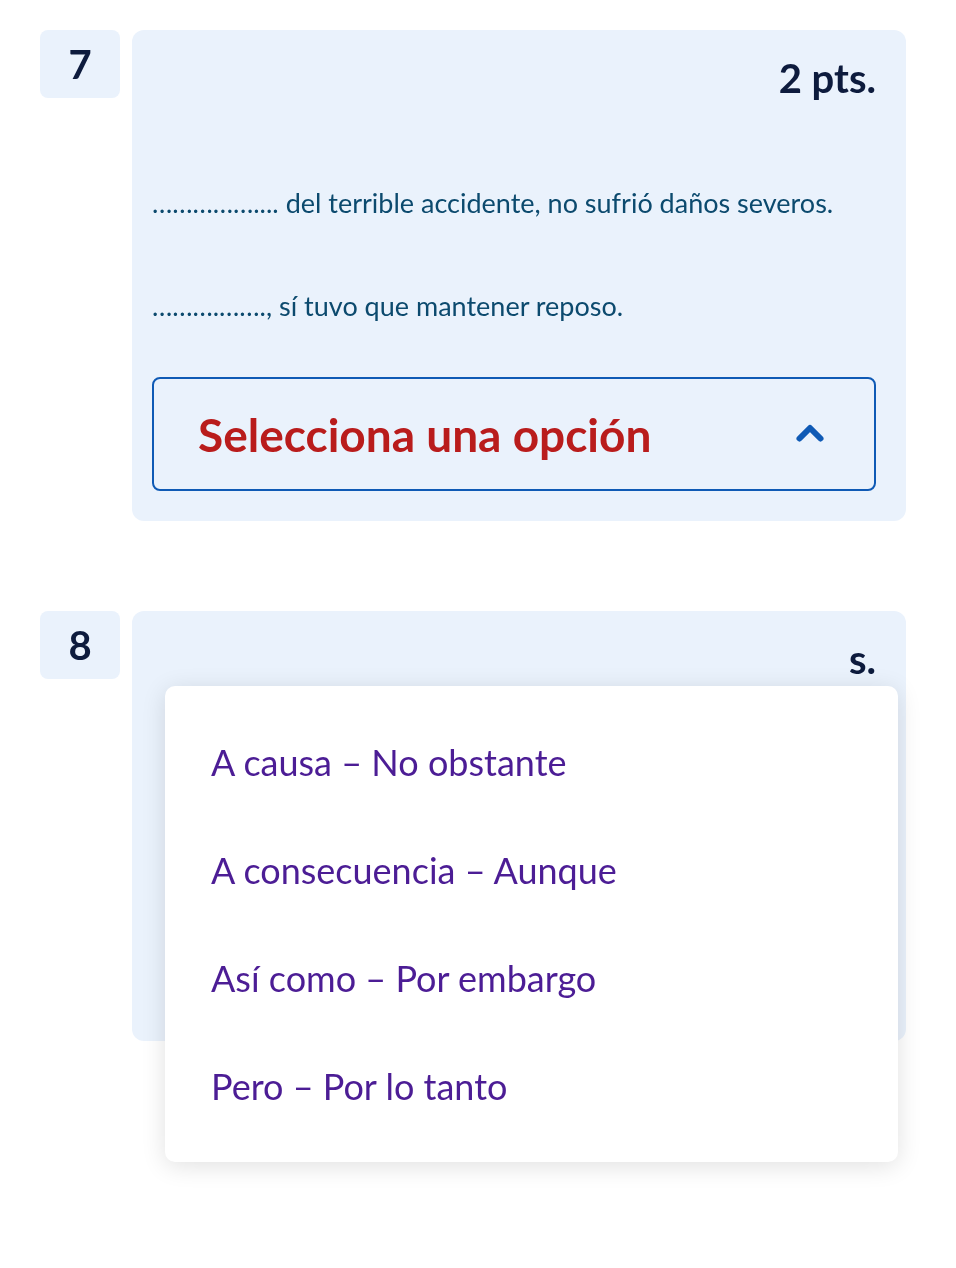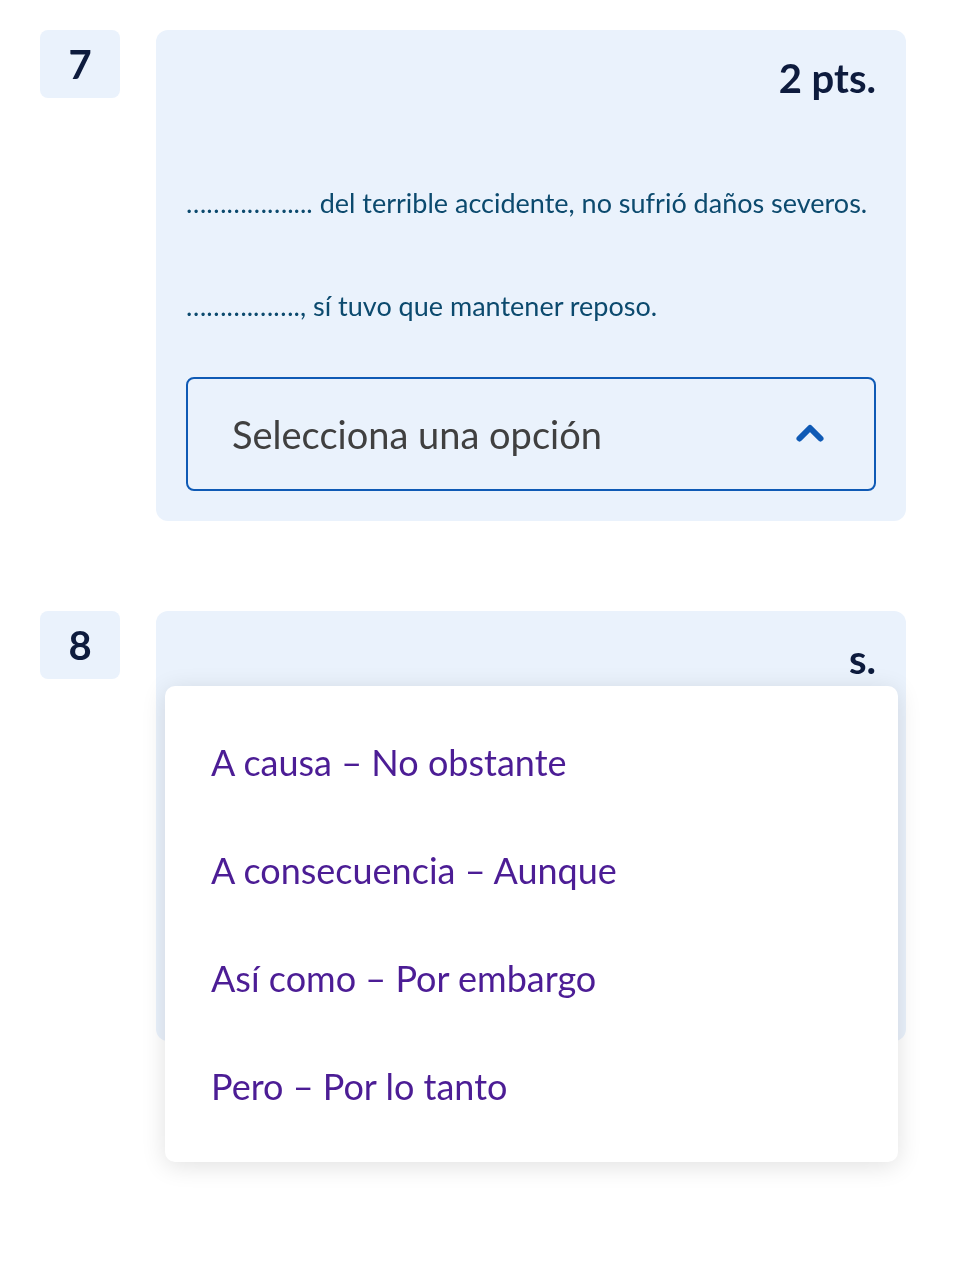--- a/index.html
+++ b/index.html
@@ -30,23 +30,22 @@
     justify-content: center;
     font-size: 40px;
     font-weight: 700;
     color: #0d1b3d;
     flex-shrink: 0;
   }
   .q-card {
     flex: 1;
     background: #eaf2fc;
     border-radius: 12px;
-    padding: 24px 30px 30px 30px;
+    padding: 24px 30px 30px 20px;
     position: relative;
-    margin-left: 24px;
   }
   .q-points {
     text-align: right;
     font-size: 40px;
     font-weight: 700;
     color: #0d1b3d;
     margin-bottom: 50px;
   }
   .q-text {
     font-size: 27px;
@@ -59,22 +58,23 @@
     border-radius: 8px;
     background: #eaf2fc;
     height: 114px;
     display: flex;
     align-items: center;
     justify-content: space-between;
     padding: 0 44px;
     cursor: pointer;
   }
   .select-placeholder {
-    font-size: 38px;
-    color: #404040;
+    font-size: 46px;
+    color: #b91c1c;
+    font-weight: bold;
   }
   .chevron {
     width: 40px;
     height: 40px;
     display: flex;
     align-items: center;
     justify-content: center;
   }
   .chevron svg {
     width: 36px;

